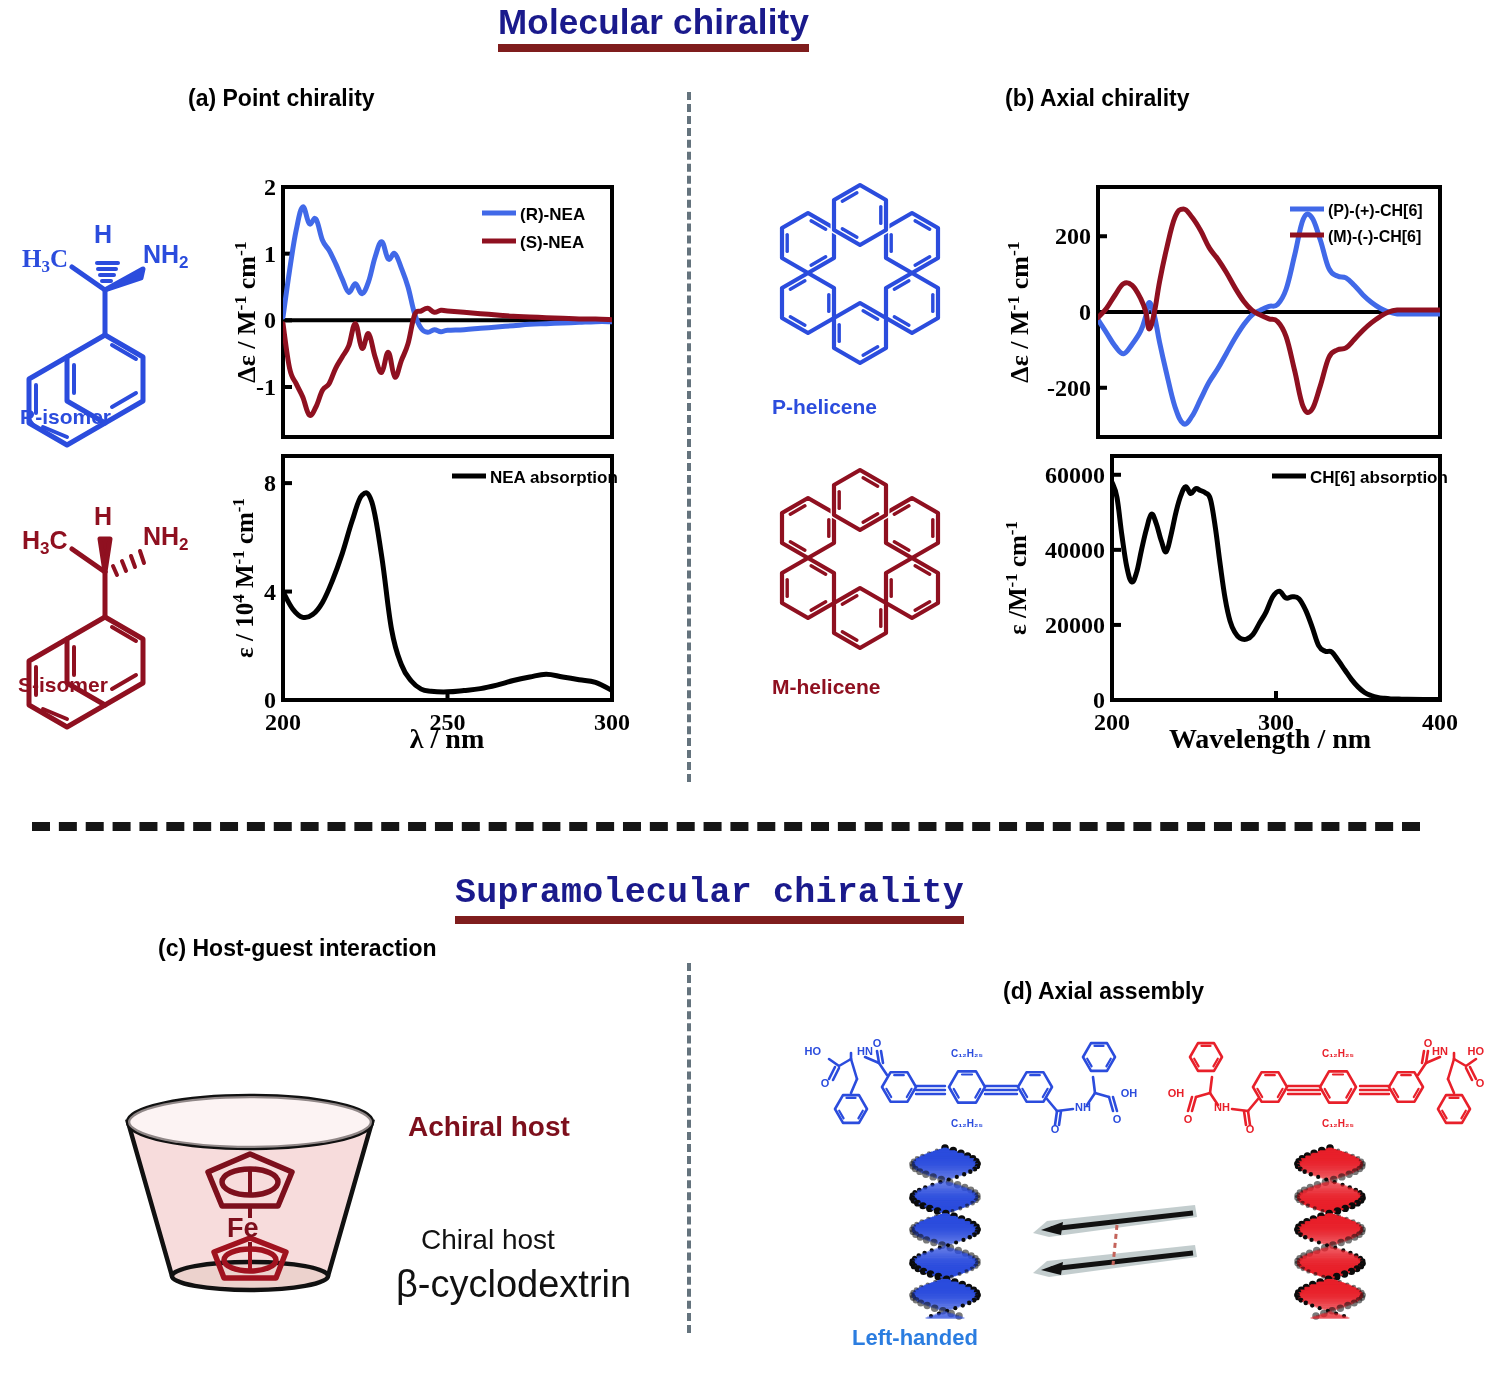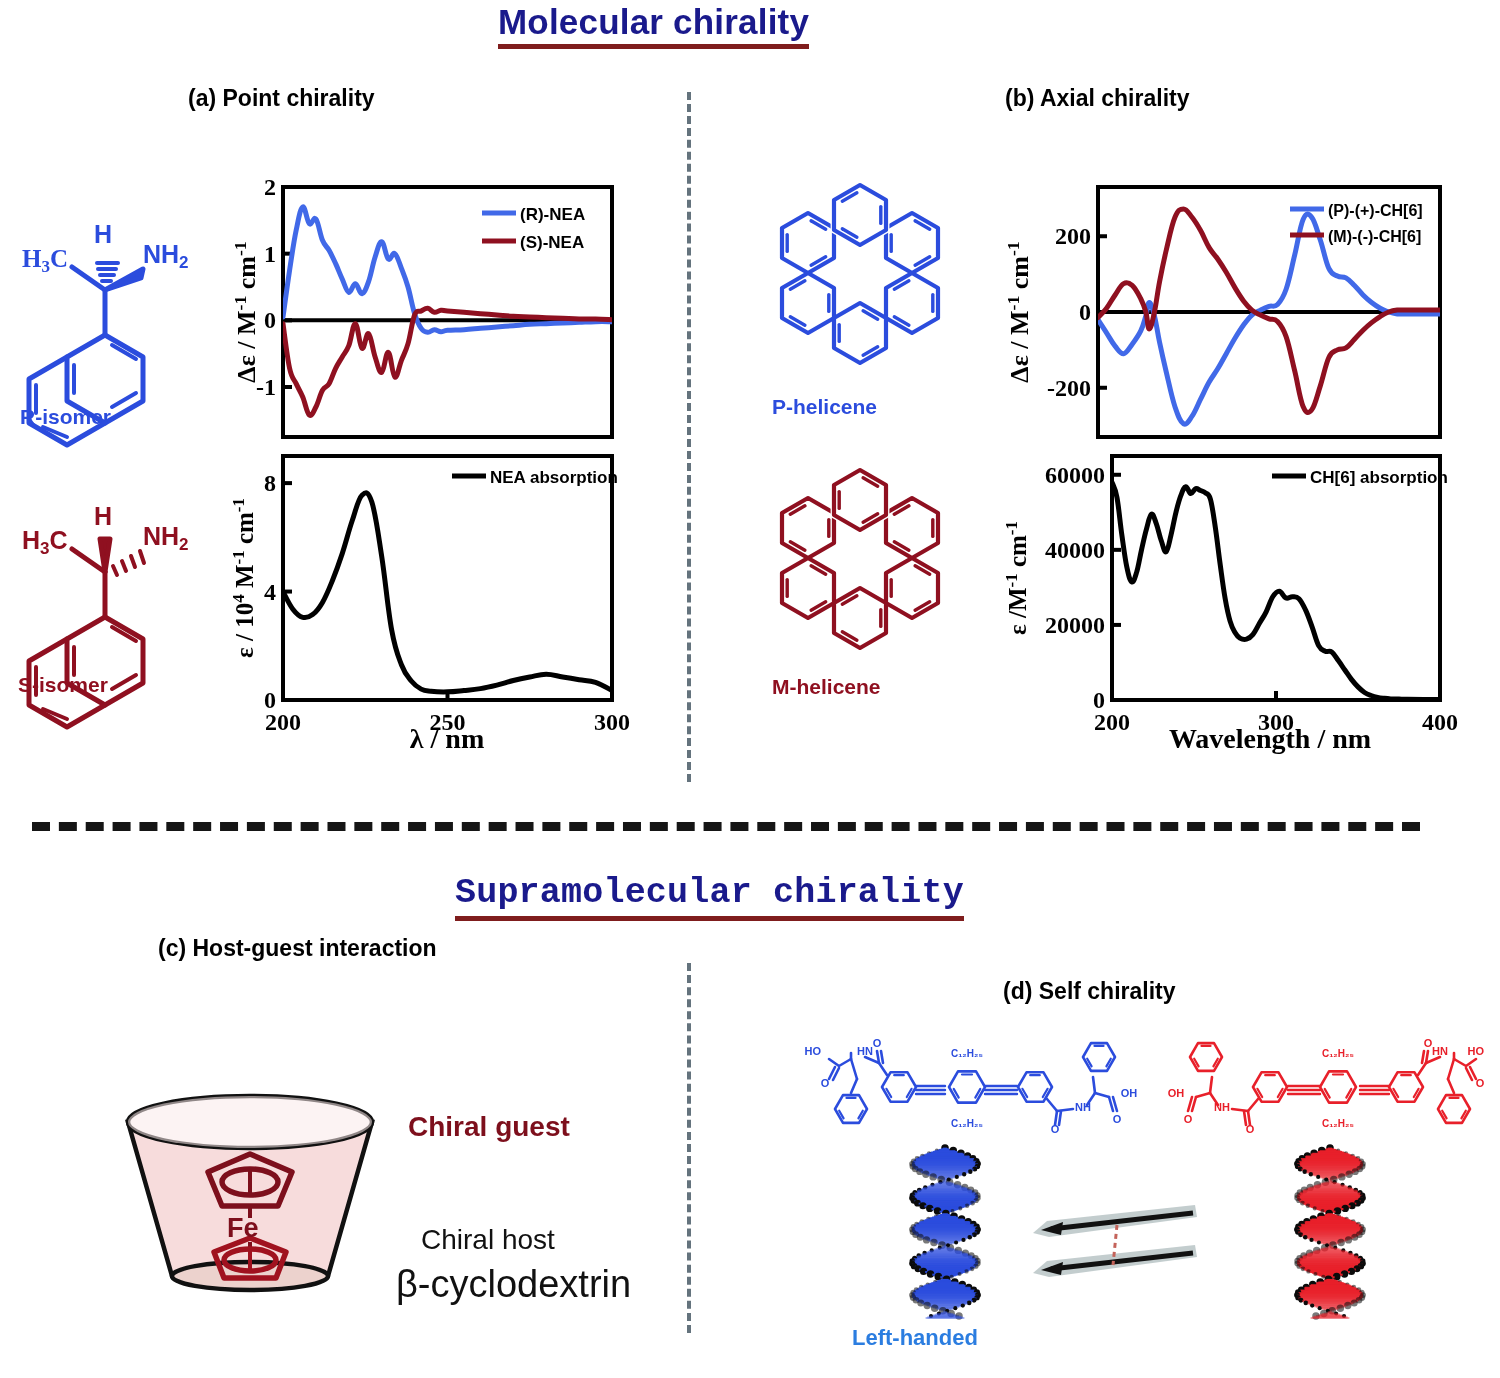--- a/index.html
+++ b/index.html
@@ -1,20 +1,20 @@
 <!DOCTYPE html>
 <html><head>
 <meta charset="utf-8">
 <style>
   html,body{margin:0;padding:0;background:#ffffff;}
   body{width:1500px;height:1378px;position:relative;overflow:hidden;
        font-family:"Liberation Sans",sans-serif;color:#000;}
   .abs{position:absolute;}
   .ttl{font-weight:bold;font-size:35px;color:#1a1a8c;letter-spacing:.2px;}
-  .ttl u{text-decoration:none;border-bottom:5px solid #7f1d1d;padding-bottom:3px;}
+  .ttl u{text-decoration:none;border-bottom:8px solid #7f1d1d;padding-bottom:3px;}
   .panel-label{font-weight:bold;font-size:23px;color:#000;}
   .struct-label{font-weight:bold;font-size:21px;}
   .blue{color:#2b4cdd;}
   .dred{color:#8f1020;}
   .vdiv{border-left:4px dashed #64737d;}
   .hdiv{border-top:9px dashed #151515;}
   svg{display:block;overflow:visible;}
   .axt{font-family:"Liberation Serif",serif;font-weight:bold;}
 </style>
 </head>
@@ -282,21 +282,21 @@
     </svg>
 </div>
 
 <div class="abs hdiv" style="left:32px;top:822px;width:1388px;"></div>
 
 <div class="abs ttl" style="left:455px;top:873px;font-family:Liberation Mono, monospace;">
   <u>Supramolecular chirality</u>
 </div>
 
 <div class="abs panel-label" style="left:158px;top:935px;">(c) Host-guest interaction</div>
-<div class="abs panel-label" style="left:1003px;top:978px;">(d) Self chirality</div>
+<div class="abs panel-label" style="left:1003px;top:978px;">(d) Axial assembly</div>
 
 <div class="abs vdiv" style="left:687px;top:963px;height:370px;"></div>
 
 <div class="abs" style="left:110px;top:1090px;">
   <svg width="290" height="215" viewBox="0 0 290 215">
 
     <path d="M18 32 L62 186 L218 186 L262 32 Z" fill="#f7dcdc" stroke="#111" stroke-width="4.5"></path>
 
     <ellipse cx="140" cy="186" rx="78" ry="14" fill="#ecd2cd" stroke="#111" stroke-width="4.5"></ellipse>
 
@@ -314,21 +314,21 @@
 
     <g stroke="#a0121f" stroke-width="5.5" fill="none" stroke-linejoin="round">
       <path d="M140 148 L104 162 L114 188 L166 188 L176 162 Z"></path>
       <ellipse cx="140" cy="170" rx="26" ry="11"></ellipse>
       <path d="M140 158 L140 182" stroke-width="4"></path>
     </g>
     <text x="117" y="147" font-size="27" font-weight="bold" fill="#7d0f1c" font-family="Liberation Sans, sans-serif">Fe</text>
   </svg>
 </div>
 
-<div class="abs" style="left:408px;top:1111px;font-size:28px;font-weight:bold;color:#7d0f1c;">Chiral guest</div>
+<div class="abs" style="left:408px;top:1111px;font-size:28px;font-weight:bold;color:#7d0f1c;">Achiral host</div>
 <div class="abs" style="left:421px;top:1224px;font-size:28px;color:#111;">Chiral host</div>
 <div class="abs" style="left:396px;top:1263px;font-size:38px;color:#111;">β-cyclodextrin</div>
 
 <div class="abs" style="left:795px;top:1035px;">
   <svg id="svg-mol-left" width="355" height="100" viewBox="0 0 355 100">
       <g>
         <g fill="none" stroke="#2b4cdd" stroke-width="2.6" stroke-linecap="round" stroke-linejoin="round">
           <path d="M34 24 L44 31 L56 24"></path>
           <line x1="40" y1="32" x2="34" y2="44"></line>
           <line x1="44" y1="33" x2="38" y2="45"></line>

